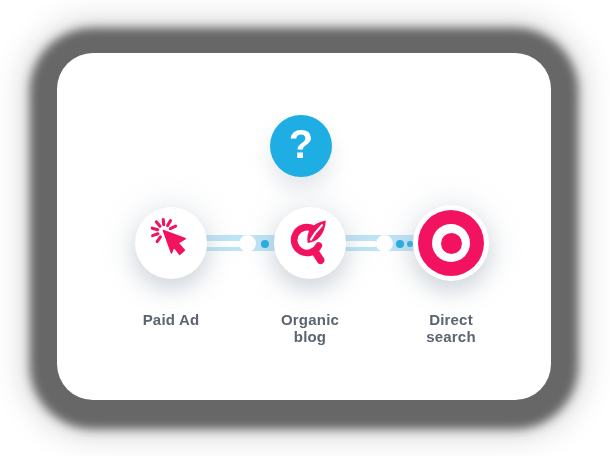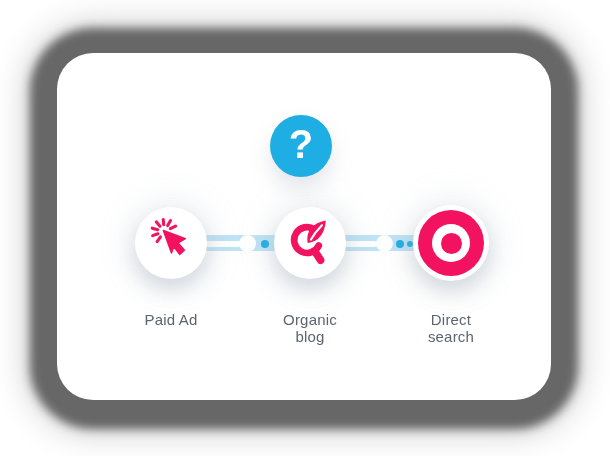--- a/index.html
+++ b/index.html
@@ -52,21 +52,21 @@
   .node2 { left: 217px; top: 154px; }
   .node3 { left: 356px; top: 152px; width: 76px; height: 76px; }
   .bullseye { width: 66px; height: 66px; border-radius: 50%; background: #F2125F;
               display: flex; align-items: center; justify-content: center; }
   .bullseye .ring { width: 38px; height: 38px; border-radius: 50%; background: #ffffff;
               display: flex; align-items: center; justify-content: center; }
   .bullseye .core { width: 21px; height: 21px; border-radius: 50%; background: #F2125F; }
   .label {
     position: absolute; top: 258px; width: 140px;
     color: #5B6571; font-size: 15px; line-height: 17px;
-    font-weight: 400; letter-spacing: 0.2px; text-align: center;
+    font-weight: 700; letter-spacing: 0.2px; text-align: center;
   }
   .label1 { left: 44px; }
   .label2 { left: 183px; }
   .label3 { left: 324px; }
 </style>
 </head>
 <body>
 
 <div class="card">
 

